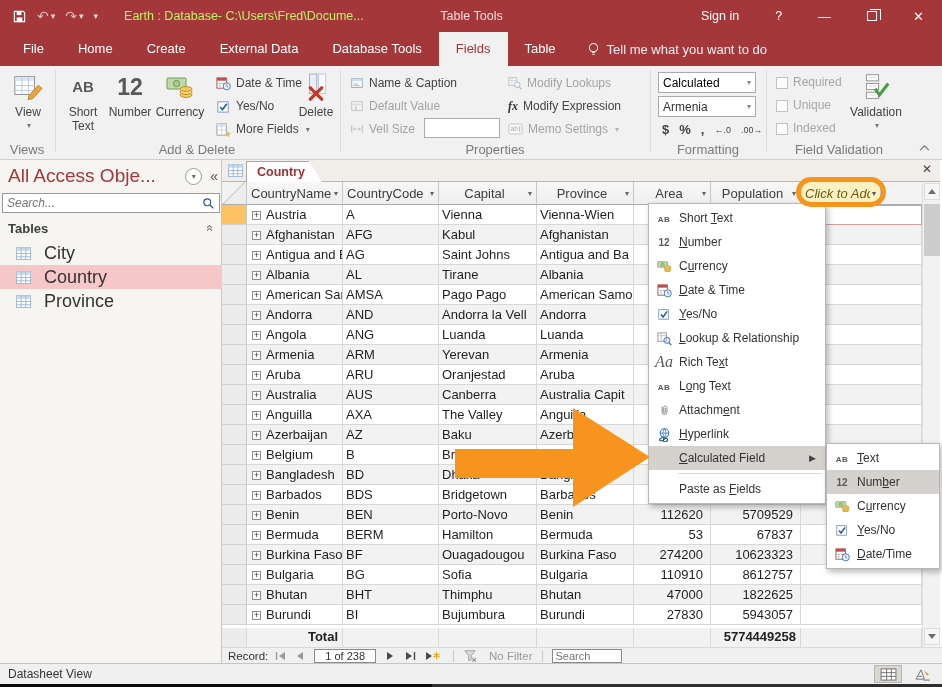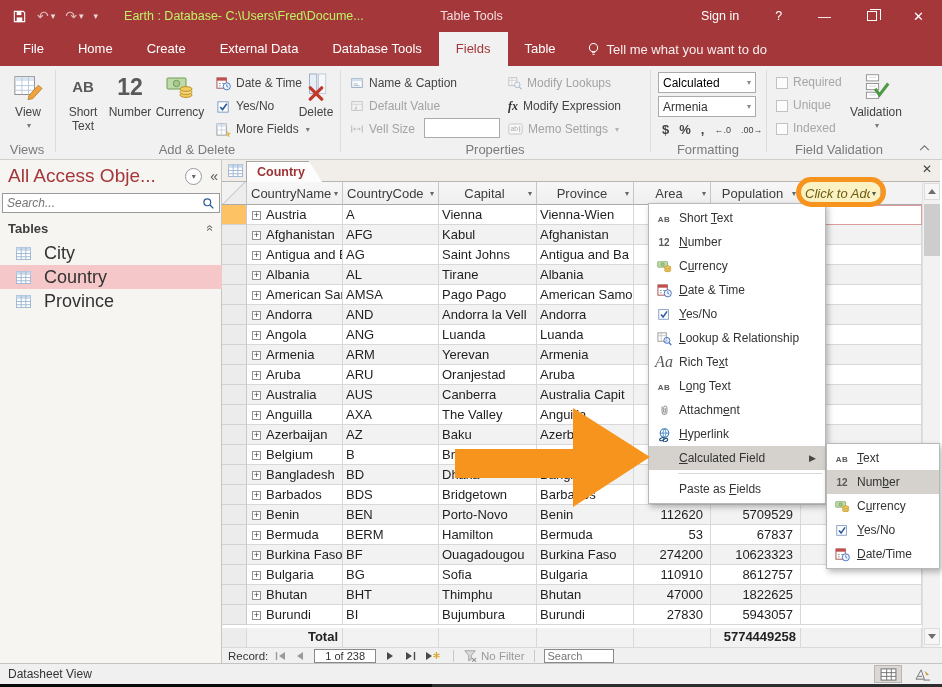--- a/index.html
+++ b/index.html
@@ -105,21 +105,21 @@
 .sbtn{position:absolute;left:1px;width:16px;height:17px;background:#F6F6F6;border:1px solid #DCDCDC;display:flex;align-items:center;justify-content:center}
 .tri-up{width:0;height:0;border-left:4px solid transparent;border-right:4px solid transparent;border-bottom:5px solid #6E6E6E}
 .tri-dn{width:0;height:0;border-left:4px solid transparent;border-right:4px solid transparent;border-top:5px solid #6E6E6E}
 #sthumb{position:absolute;left:1px;top:22px;width:16px;height:52px;background:#CDCDCD}
 
 
 #recnav{position:absolute;left:222px;top:647px;width:720px;height:16px;background:#F0F0F0;border-top:1px solid #DADADA;display:flex;align-items:center;font-size:11.5px;color:#333;gap:4px;padding-left:6px}
 .rnbtn{display:flex;align-items:center;justify-content:center;width:16px;height:14px}
 #recbox{background:#fff;border:1px solid #8A8A8A;height:14px;line-height:12px;font-size:11px;padding:0 10px;margin:0 2px}
 .rnsep{width:1px;height:12px;background:#C9C9C9;margin:0 5px}
-#nofilter{display:flex;align-items:center;gap:4px;color:#9A9A9A;font-size:11.5px}
+#nofilter{display:flex;align-items:center;gap:12px;color:#9A9A9A;font-size:11.5px}
 #recsearch{width:70px;height:14px;border:1px solid #8A8A8A;font-size:11px;padding:0 3px;outline:none;font-family:"Liberation Sans",sans-serif;background:#fff}
 
 
 #statusbar{position:absolute;left:0;top:663px;width:942px;height:21px;background:#F0F0F0;border-top:1px solid #C6C4C2;display:flex;align-items:center;font-size:12px;color:#333;padding-left:8px}
 #statusviews{position:absolute;right:6px;top:1px;display:flex;gap:6px}
 .svbtn{width:28px;height:18px;display:flex;align-items:center;justify-content:center}
 .svbtn.pressed{background:#DBD7D3;border:1px solid #B9B5B1}
 #bottomstrip{position:absolute;left:0;top:684px;width:942px;height:3px;background:#2E2E2E}
 #bottomstripL{position:absolute;left:0;top:684px;width:432px;height:3px;background:#0A0A0A}
 

